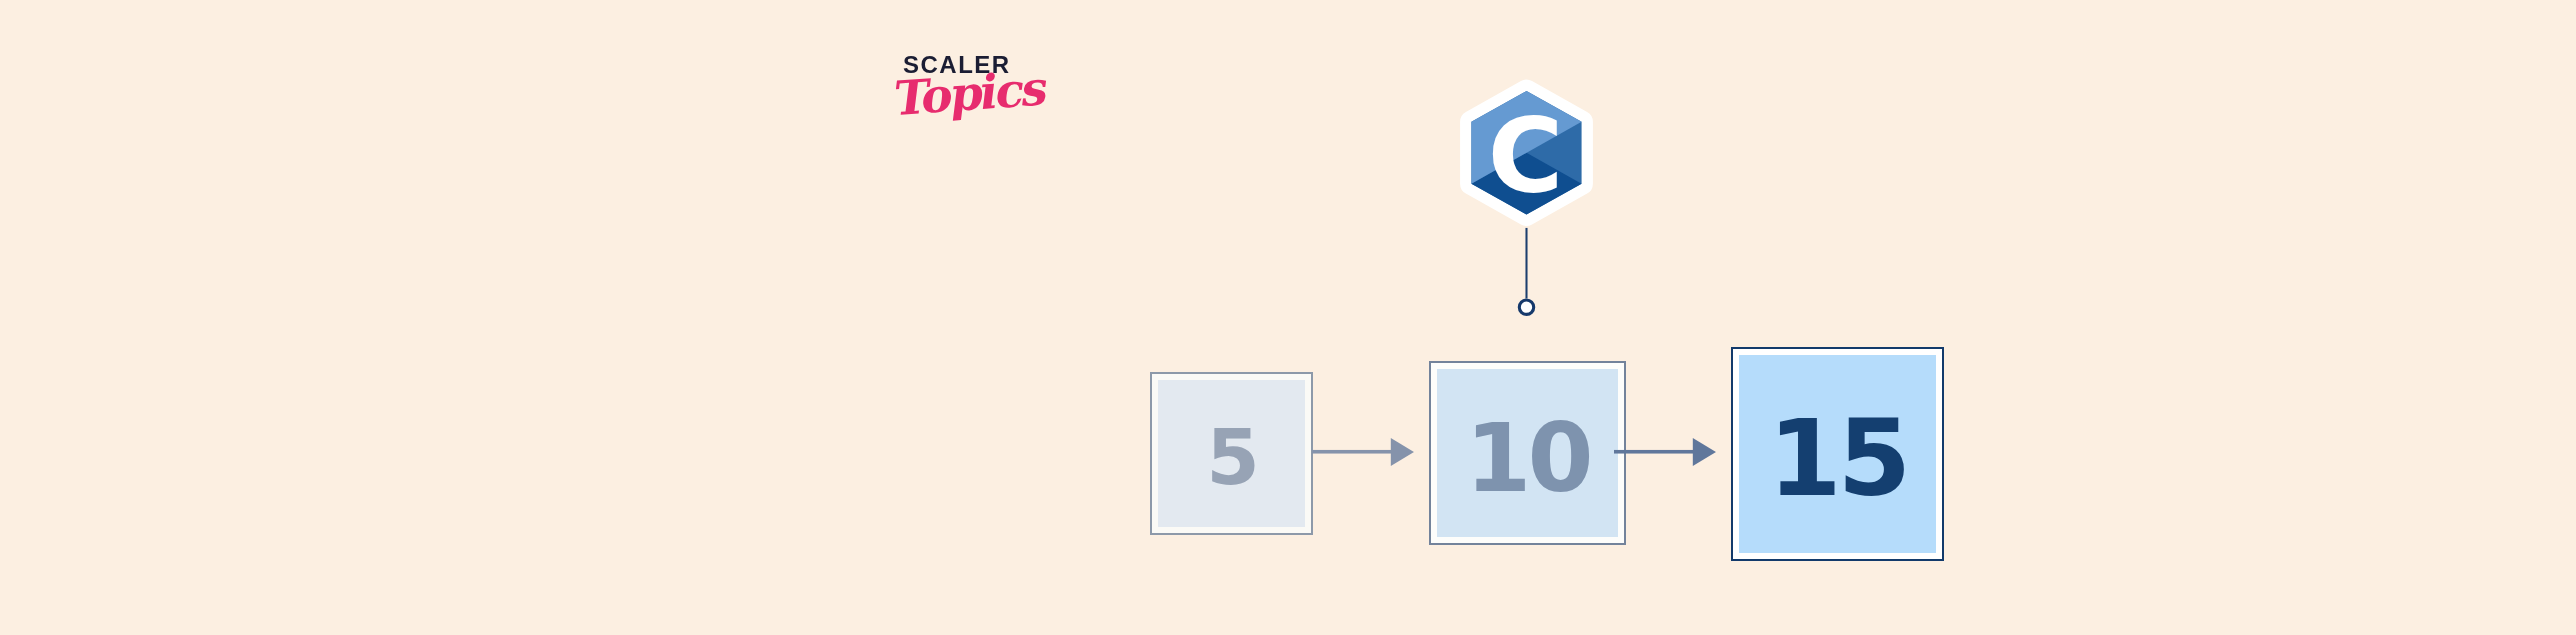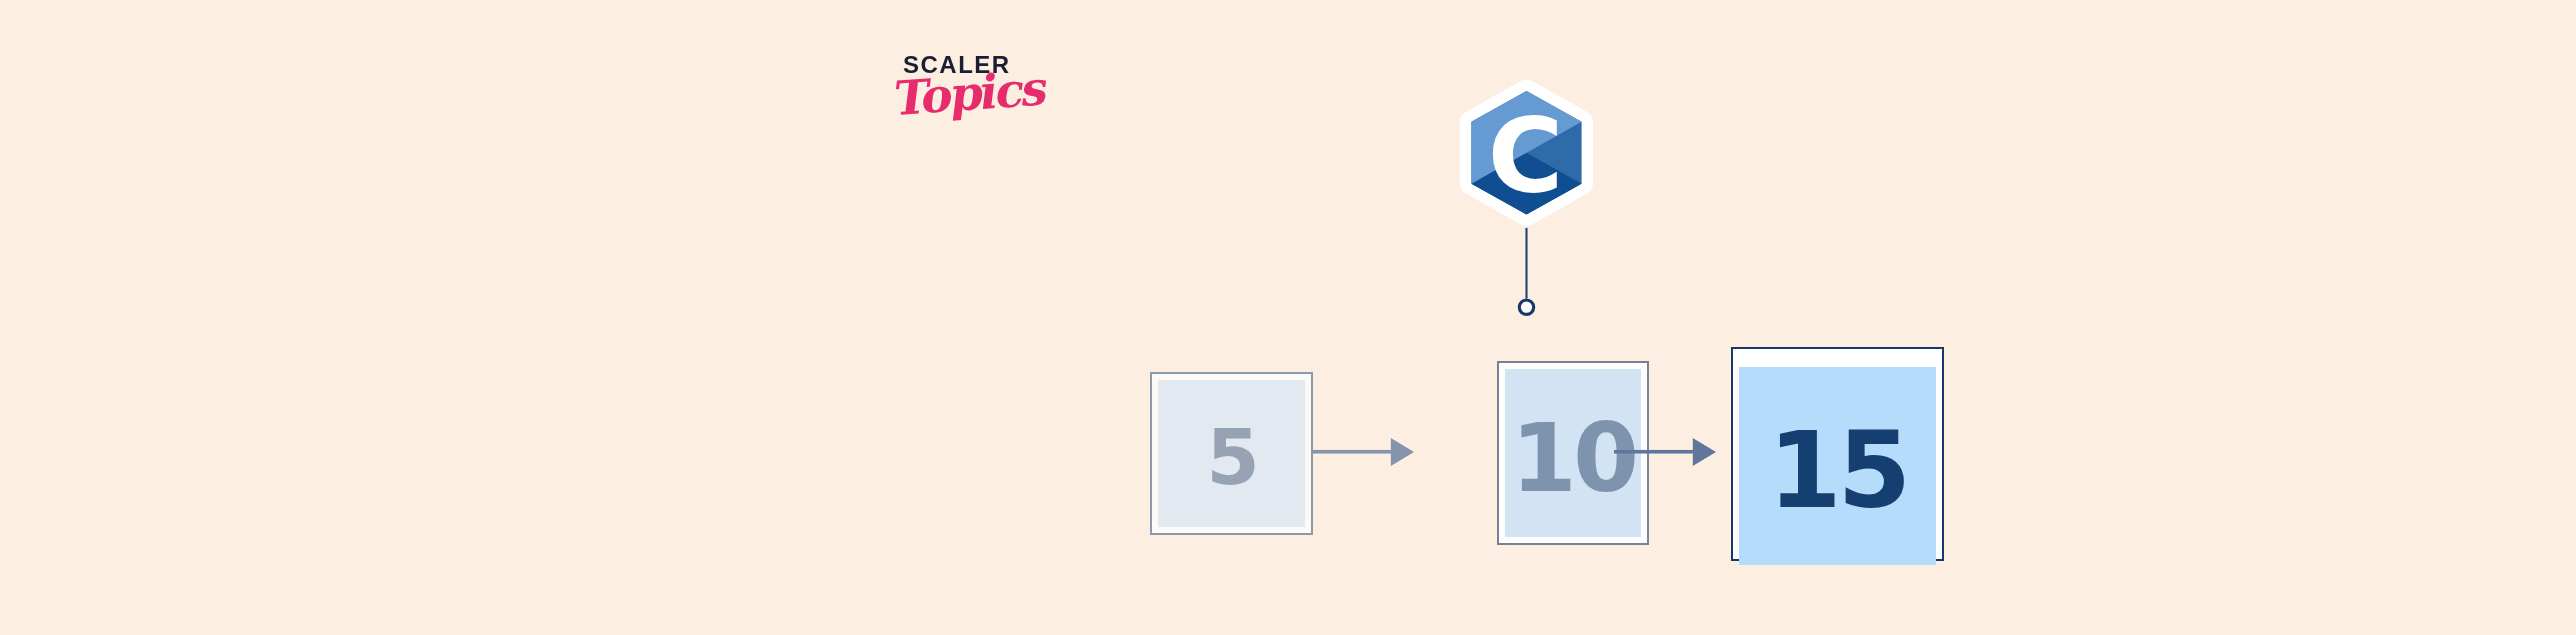--- a/index.html
+++ b/index.html
@@ -69,21 +69,21 @@
     justify-content:center;
   }
   .box-value{
     font-family:"DejaVu Sans",sans-serif;
     font-weight:bold;
     line-height:1;
     letter-spacing:-0.04em;
     transform:translateY(0.05em);
   }
   .box-0{left:1150px;top:372px;width:163px;height:163px;}
-  .box-1{left:1497px;top:361px;width:152px;height:184px;}
+  .box-1{left:1429px;top:361px;width:197px;height:184px;}
   .box-2{left:1731px;top:347px;width:213px;height:214px;}
   .box-0 .box-value{font-size:77px;}
   .box-1 .box-value{font-size:95px;}
   .box-2 .box-value{font-size:106px;}
 
   
   .flow-arrow{
     position:absolute;
     width:103px;
     height:30px;
@@ -121,21 +121,21 @@
     </div>
   </div>
 
   <div class="value-box box-1" style="border-color: rgb(115, 131, 155); background: rgb(253, 253, 251);">
     <div class="box-fill" style="background: rgb(210, 228, 243);">
       <div class="box-value" style="color: rgb(126, 147, 174);">10</div>
     </div>
   </div>
 
   <div class="value-box box-2" style="border-color: rgb(18, 58, 107); background: rgb(255, 255, 255);">
-    <div class="box-fill" style="background: rgb(181, 220, 251); margin-top: 12px;">
+    <div class="box-fill" style="background: rgb(181, 220, 251);">
       <div class="box-value" style="color: rgb(20, 63, 112);">15</div>
     </div>
   </div>
 
   <svg class="flow-arrow arrow-0" viewBox="0 0 200 58" xmlns="http://www.w3.org/2000/svg">
     <rect class="arrow-shape" x="0" y="25" width="160" height="7" fill="#8593ab"></rect>
     <polygon class="arrow-shape" points="153,2 198,29 153,56" fill="#8593ab"></polygon>
   </svg>
 
   <svg class="flow-arrow arrow-1" viewBox="0 0 200 58" xmlns="http://www.w3.org/2000/svg">

